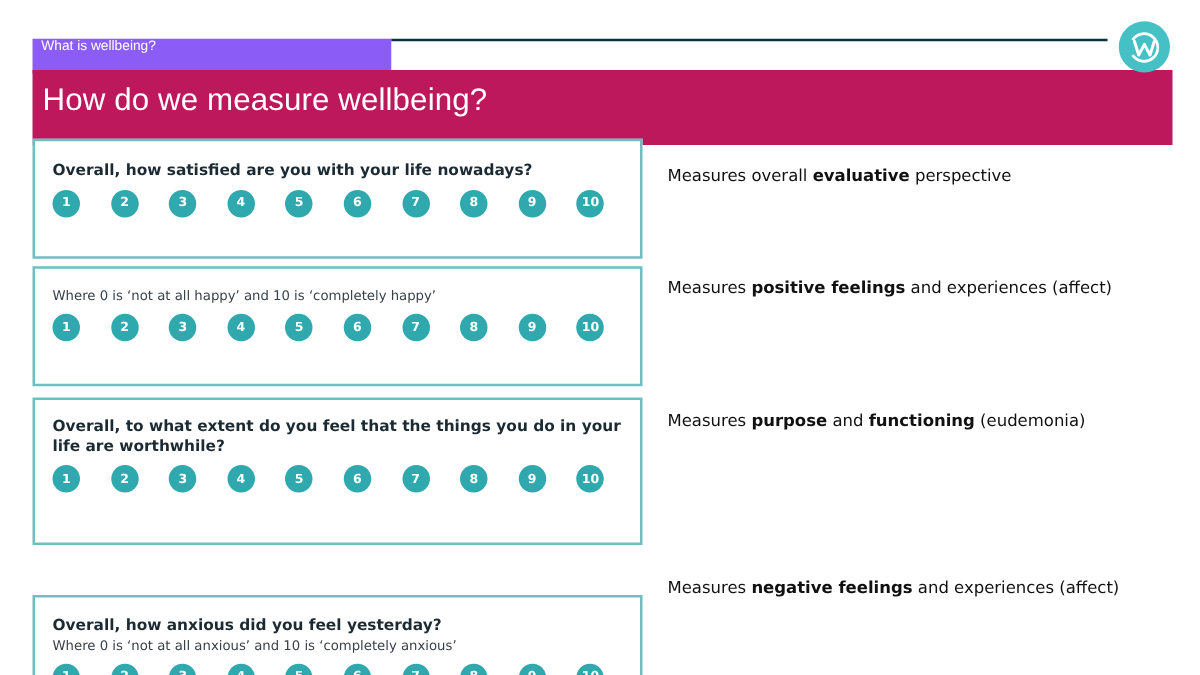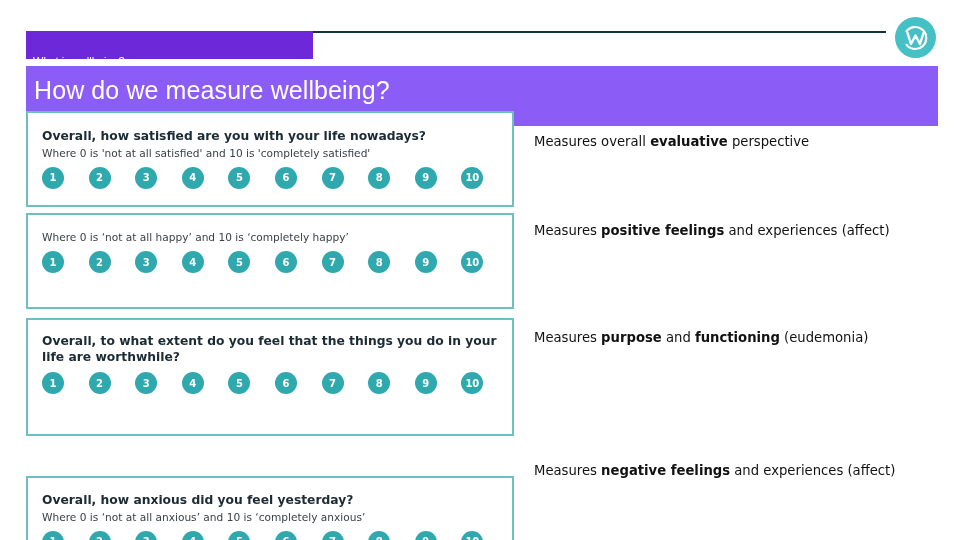--- a/index.html
+++ b/index.html
@@ -1,21 +1,21 @@
 <!DOCTYPE html>
 <html><head>
 <meta charset="utf-8">
 <style>
   * { box-sizing: border-box; margin: 0; padding: 0; }
   html, body { width: 960px; height: 540px; background: #ffffff; overflow: hidden; }
   body { position: relative; font-family: "Liberation Sans", sans-serif; }
 
   .top-rule { position: absolute; left: 313px; top: 31px; width: 573px; height: 2px; background: #0e3440; }
-  .section-bar { position: absolute; left: 26px; top: 31px; width: 287px; height: 28px; background: #6d28d9; color: #ffffff; font-size: 11px; padding: 24px 0 0 7px; }
-  .title-bar { position: absolute; left: 26px; top: 66px; width: 912px; height: 60px; background: #8b5cf6; }
+  .section-bar { position: absolute; left: 26px; top: 31px; width: 287px; height: 28px; background: #8b5cf6; color: #ffffff; font-size: 11px; padding: 0 0 0 7px; }
+  .title-bar { position: absolute; left: 26px; top: 56px; width: 912px; height: 60px; background: #be185d; }
   .title-bar h1 { font-weight: normal; color: #ffffff; font-size: 25px; padding: 10px 0 0 8px; letter-spacing: 0.1px; }
 
   .logo { position: absolute; left: 895px; top: 17px; width: 41px; height: 41px; border-radius: 50%; background: #45c1c5; }
   .logo svg { position: absolute; left: 0; top: 0; }
 
   .card { position: absolute; left: 26px; width: 488px; border: 2px solid #6dbfc1; background: #ffffff; padding: 16px 0 0 14px; }
   .q { font-family: "DejaVu Sans", sans-serif; font-weight: bold; font-size: 12.3px; color: #1b2a33; line-height: 15.5px; }
   .sub { font-family: "DejaVu Sans", sans-serif; font-size: 10.6px; color: #3a4148; margin-top: 1px; line-height: 14px; }
   .scale { display: flex; margin-top: 7px; }
   .num { width: 22px; height: 22px; border-radius: 50%; background: #2fa9ad; color: #ffffff; font-family: "DejaVu Sans", sans-serif; font-weight: bold; font-size: 10px; display: flex; align-items: center; justify-content: center; margin-right: 24.6px; flex: none; }
@@ -34,21 +34,20 @@
 
 <div class="logo">
   <svg width="41" height="41" viewBox="0 0 41 41">
     <path d="M11 15 A11 11 0 1 1 11 27" fill="none" stroke="#ffffff" stroke-width="2.2"></path>
     <path d="M12.5 16 L16 27 L20.5 18.5 L25 27 L28.5 16" fill="none" stroke="#ffffff" stroke-width="2.4" stroke-linejoin="round" stroke-linecap="round"></path>
   </svg>
 </div>
 
 <div class="card" style="top:111px;height:96px;">
   <div class="q">Overall, how satisfied are you with your life nowadays?</div>
-  <div class="sub">Where 0 is 'not at all satisfied' and 10 is 'completely satisfied'</div>
   <div class="scale">
     <div class="num">1</div>
     <div class="num">2</div>
     <div class="num">3</div>
     <div class="num">4</div>
     <div class="num">5</div>
     <div class="num">6</div>
     <div class="num">7</div>
     <div class="num">8</div>
     <div class="num">9</div>

